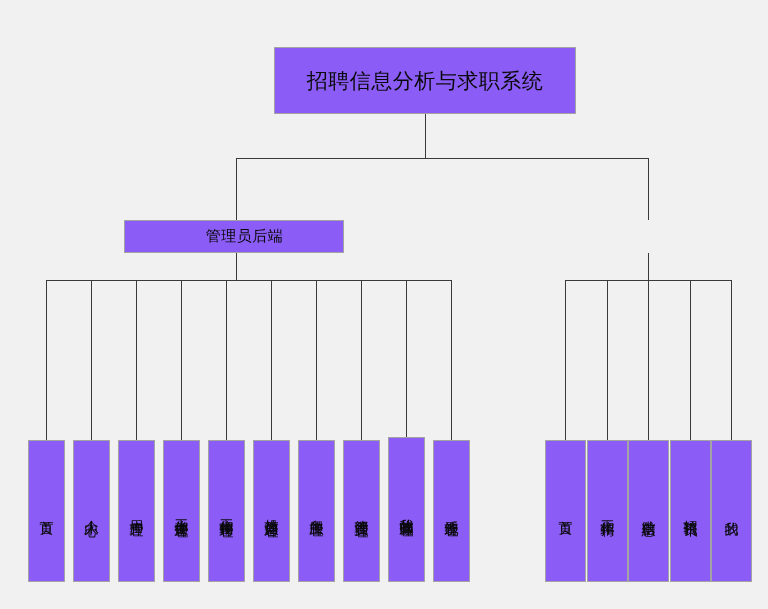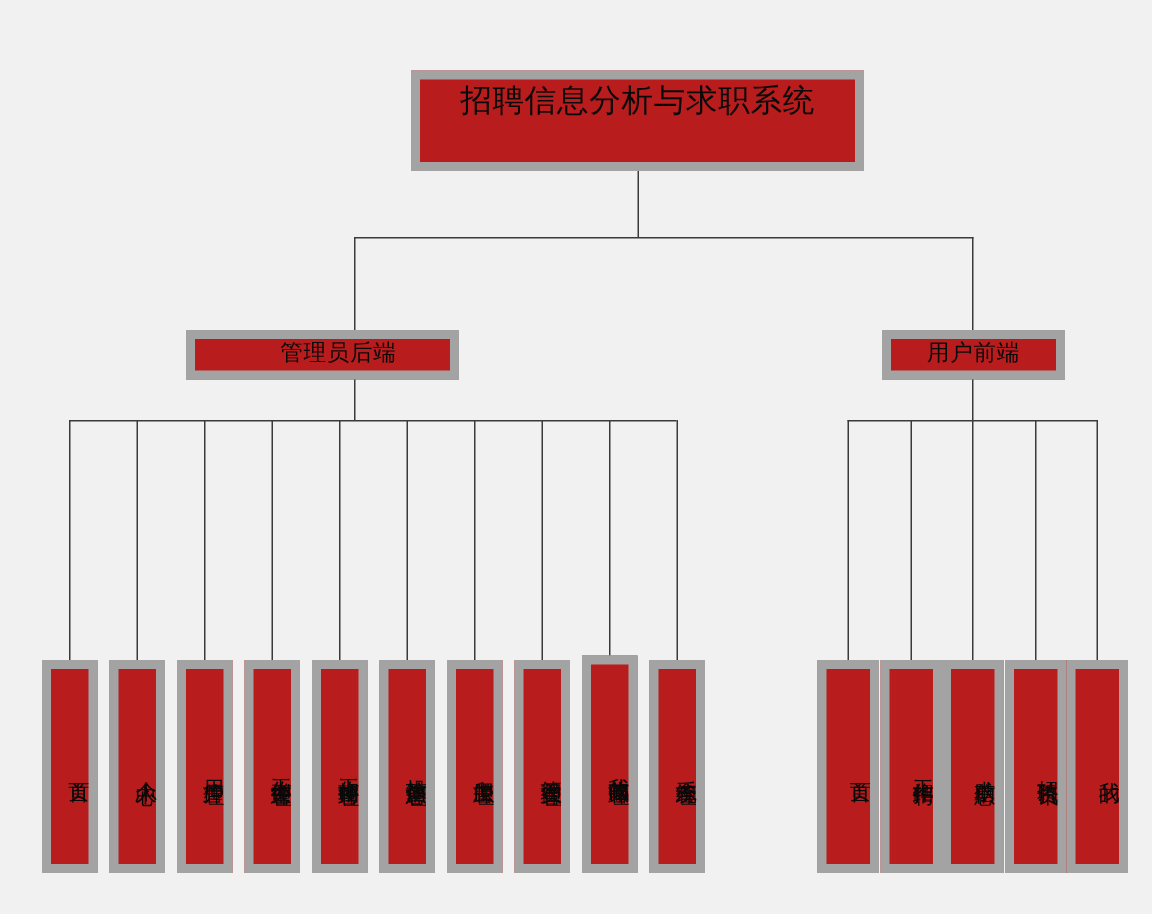--- a/index.html
+++ b/index.html
@@ -22,24 +22,25 @@
   .ln {
     position: absolute;
     background: #3a3a3a;
   }
   .ln.v { width: 1px; }
   .ln.h { height: 1px; }
 
   
   .box {
     position: absolute;
-    background: #b91c1c;
-    border: 6px solid #a3a3a3;
+    background: #8b5cf6;
+    border: 1px solid #a3a3a3;
     box-sizing: border-box;
     display: flex;
+    align-items: center;
     justify-content: center;
     color: #0a0a0a;
   }
   .box.root {
     font-size: 21px;
     letter-spacing: 0.5px;
   }
   .box.mid {
     font-size: 15px;
     letter-spacing: 0.5px;
@@ -80,21 +81,21 @@
   </div>
 
   <div class="ln v" style="left:425px; top:114px; height:44px;"></div>
 
   <div class="ln h" style="left:236px; top:158px; width:413px;"></div>
 
   <div class="ln v" style="left:236px; top:158px; height:62px;"></div>
 
   <div class="ln v" style="left:648px; top:158px; height:62px;"></div>
 
-  <div class="box mid" style="left:124px; top:220px; width:182px; height:33px;padding-left:21px;">
+  <div class="box mid" style="left:124px; top:220px; width:220px; height:33px;padding-left:21px;">
     <span>管理员后端</span>
   </div>
 
   <div class="ln v" style="left:236px; top:253px; height:27px;"></div>
   <div class="ln h" style="left:46px; top:280px; width:405px;"></div>
 
   <div class="ln v" style="left:46px;  top:280px; height:160px;"></div>
   <div class="ln v" style="left:91px;  top:280px; height:160px;"></div>
   <div class="ln v" style="left:136px; top:280px; height:160px;"></div>
   <div class="ln v" style="left:181px; top:280px; height:160px;"></div>
@@ -129,23 +130,20 @@
   <div class="box leaf" style="left:343px; top:440px; width:37px; height:142px;">
       <span>管理员管理</span>
     </div>
   <div class="box leaf" style="left:388px; top:437px; width:37px; height:145px;">
       <span>我的收藏管理</span>
     </div>
   <div class="box leaf" style="left:433px; top:440px; width:37px; height:142px;">
       <span>系统管理</span>
     </div>
 
-  <div class="box mid" style="left:588px; top:220px; width:122px; height:33px;">
-    <span>用户前端</span>
-  </div>
 
   <div class="ln v" style="left:648px; top:253px; height:27px;"></div>
   <div class="ln h" style="left:565px; top:280px; width:167px;"></div>
 
   <div class="ln v" style="left:565px; top:280px; height:160px;"></div>
   <div class="ln v" style="left:607px; top:280px; height:160px;"></div>
   <div class="ln v" style="left:648px; top:280px; height:160px;"></div>
   <div class="ln v" style="left:690px; top:280px; height:160px;"></div>
   <div class="ln v" style="left:731px; top:280px; height:160px;"></div>
 

